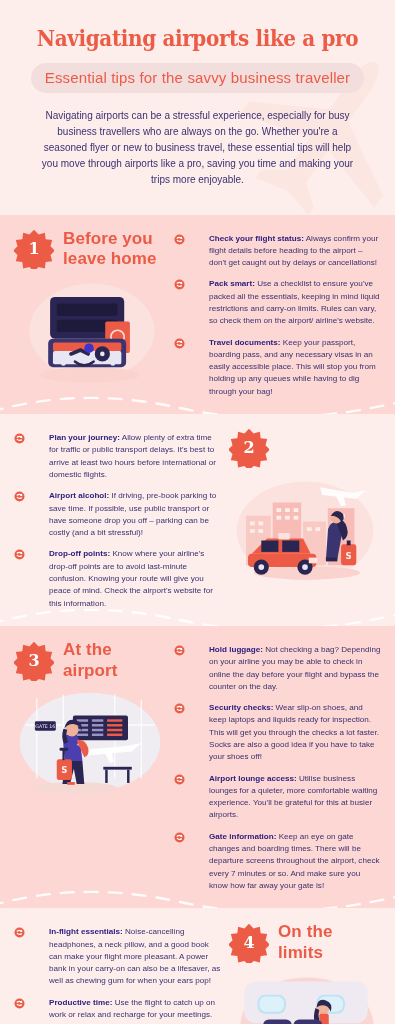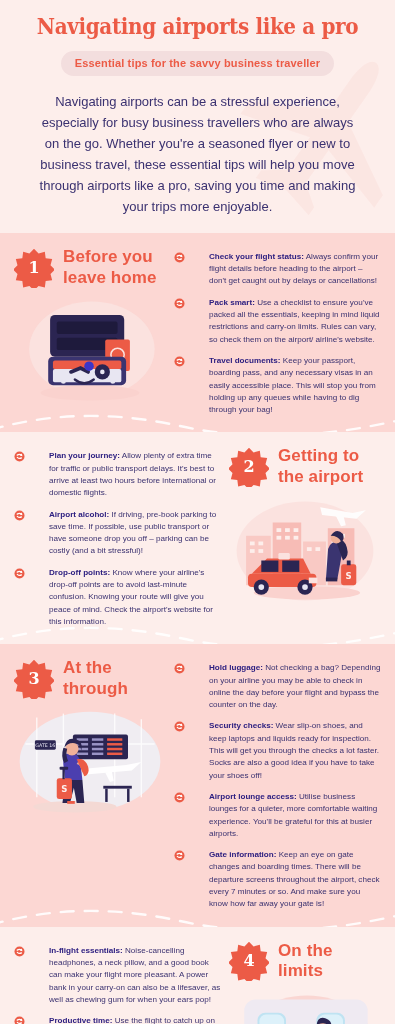--- a/index.html
+++ b/index.html
@@ -6,37 +6,37 @@
   html,body { width:395px; }
   body {
     font-family:"Liberation Sans", sans-serif;
     background:#FDEEEB;
     color:#2E2566;
     -webkit-font-smoothing:antialiased;
   }
   .page { width:395px; position:relative; overflow:hidden; }
 
   
-  .header { background:#FDEEEB; padding:16px 18px 16px; text-align:center; position:relative; overflow:hidden; }
+  .header { background:#FDEEEB; padding:28px 18px 16px; text-align:center; position:relative; overflow:hidden; }
   .plane-wm { position:absolute; right:-30px; top:40px; width:190px; height:190px; opacity:.55; pointer-events:none; }
   .title {
     font-family:"DejaVu Serif", serif;
     font-weight:bold; font-size:21.5px; line-height:1.05;
     color:#EC5B46; letter-spacing:-.4px; position:relative; z-index:2;
     transform:scaleX(.93); transform-origin:center;
   }
   .subtitle-pill {
     display:inline-block; margin-top:12px; padding:6px 14px 7px;
     background:#F3DEDE; border-radius:20px;
-    color:#EC5B46; font-size:11px; font-weight:bold; letter-spacing:.15px;
+    color:#EC5B46; font-size:15px; font-weight:normal; letter-spacing:.15px;
     position:relative; z-index:2;
   }
   .intro {
-    margin:15px auto 0; max-width:318px;
-    font-size:13px; line-height:1.62; color:#3A3170; position:relative; z-index:2;
+    margin:15px auto 10px; max-width:318px;
+    font-size:10px; line-height:1.62; color:#3A3170; position:relative; z-index:2;
   }
 
   
   .section { position:relative; overflow:hidden; }
   .section.dark { background:#FCD7D3; }
   .section.light { background:#FDEEEB; }
   .sec-inner { display:flex; padding:14px 14px 16px; gap:8px; position:relative; z-index:2; }
   .sec-inner.reverse { flex-direction:row-reverse; }
   .col-art { width:152px; flex:0 0 152px; }
   .col-txt { flex:1 1 auto; padding-top:4px; }
@@ -177,22 +177,20 @@
 </svg>
     <div class="sec-inner reverse">
       <div class="col-art">
         <div class="head-row">
           <span class="badge">
             <svg viewBox="0 0 48 48">
  <path fill="#EC5B46" d="M24 1 l5.5 5.5 L37 4.5 l1 7.8 l7.8 1 l-2 7.5 L49 26 l-5.2 5.2 l2 7.5 l-7.8 1 l-1 7.8 l-7.5 -2 L24 51 l-5.5 -5.5 l-7.5 2 l-1 -7.8 l-7.8 -1 l2 -7.5 L-1 26 l5.2 -5.2 l-2 -7.5 l7.8 -1 l1 -7.8 l7.5 2 z"></path>
 </svg>
                 <span>2</span>
           </span>
-          <span class="sec-title">Getting to
-the airport</span>
         </div>
         <div class="art">
 <svg viewBox="0 0 160 120">
  <ellipse cx="80" cy="60" rx="72" ry="52" fill="#FBE2DF"></ellipse>
  <rect x="18" y="44" width="26" height="52" fill="#F9C9C4"></rect>
  <rect x="46" y="30" width="30" height="66" fill="#F7BCB6"></rect>
  <rect x="78" y="50" width="24" height="46" fill="#F9C9C4"></rect>
  <rect x="104" y="36" width="28" height="60" fill="#F7BCB6"></rect>
  <g fill="#FDEEEB">
   <rect x="22" y="50" width="5" height="4"></rect>
@@ -289,21 +287,21 @@
     <div class="sec-inner ">
       <div class="col-art">
         <div class="head-row">
           <span class="badge">
             <svg viewBox="0 0 48 48">
  <path fill="#EC5B46" d="M24 1 l5.5 5.5 L37 4.5 l1 7.8 l7.8 1 l-2 7.5 L49 26 l-5.2 5.2 l2 7.5 l-7.8 1 l-1 7.8 l-7.5 -2 L24 51 l-5.5 -5.5 l-7.5 2 l-1 -7.8 l-7.8 -1 l2 -7.5 L-1 26 l5.2 -5.2 l-2 -7.5 l7.8 -1 l1 -7.8 l7.5 2 z"></path>
 </svg>
                 <span>3</span>
           </span>
           <span class="sec-title">At the
-through</span>
+airport</span>
         </div>
         <div class="art">
 <svg viewBox="0 0 160 120">
  <ellipse cx="80" cy="58" rx="74" ry="52" fill="#F0EDF2"></ellipse>
  <g stroke="#FFFFFF" stroke-width="1.4" opacity=".8">
   <line x1="24" y1="12" x2="24" y2="96"></line>
                   <line x1="52" y1="8" x2="52" y2="96"></line>
   <line x1="106" y1="8" x2="106" y2="96"></line>
                   <line x1="134" y1="14" x2="134" y2="96"></line>
   <line x1="12" y1="40" x2="148" y2="40"></line>

